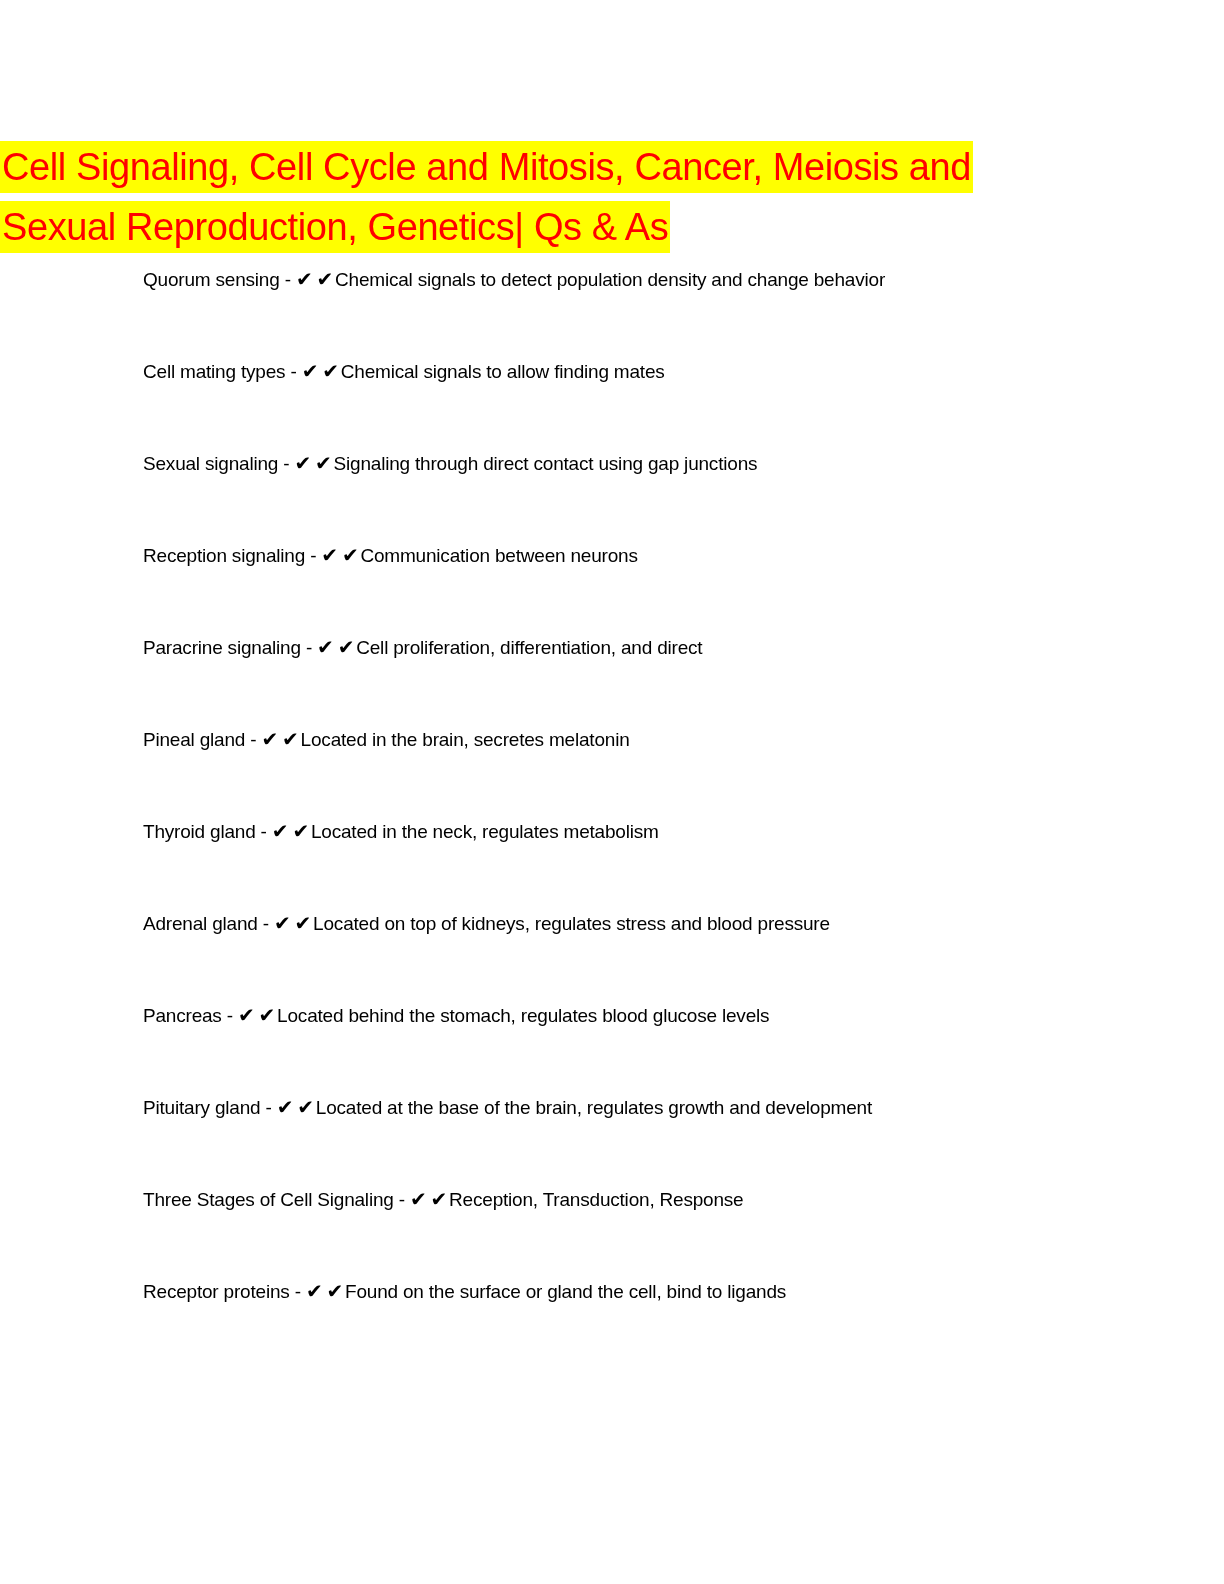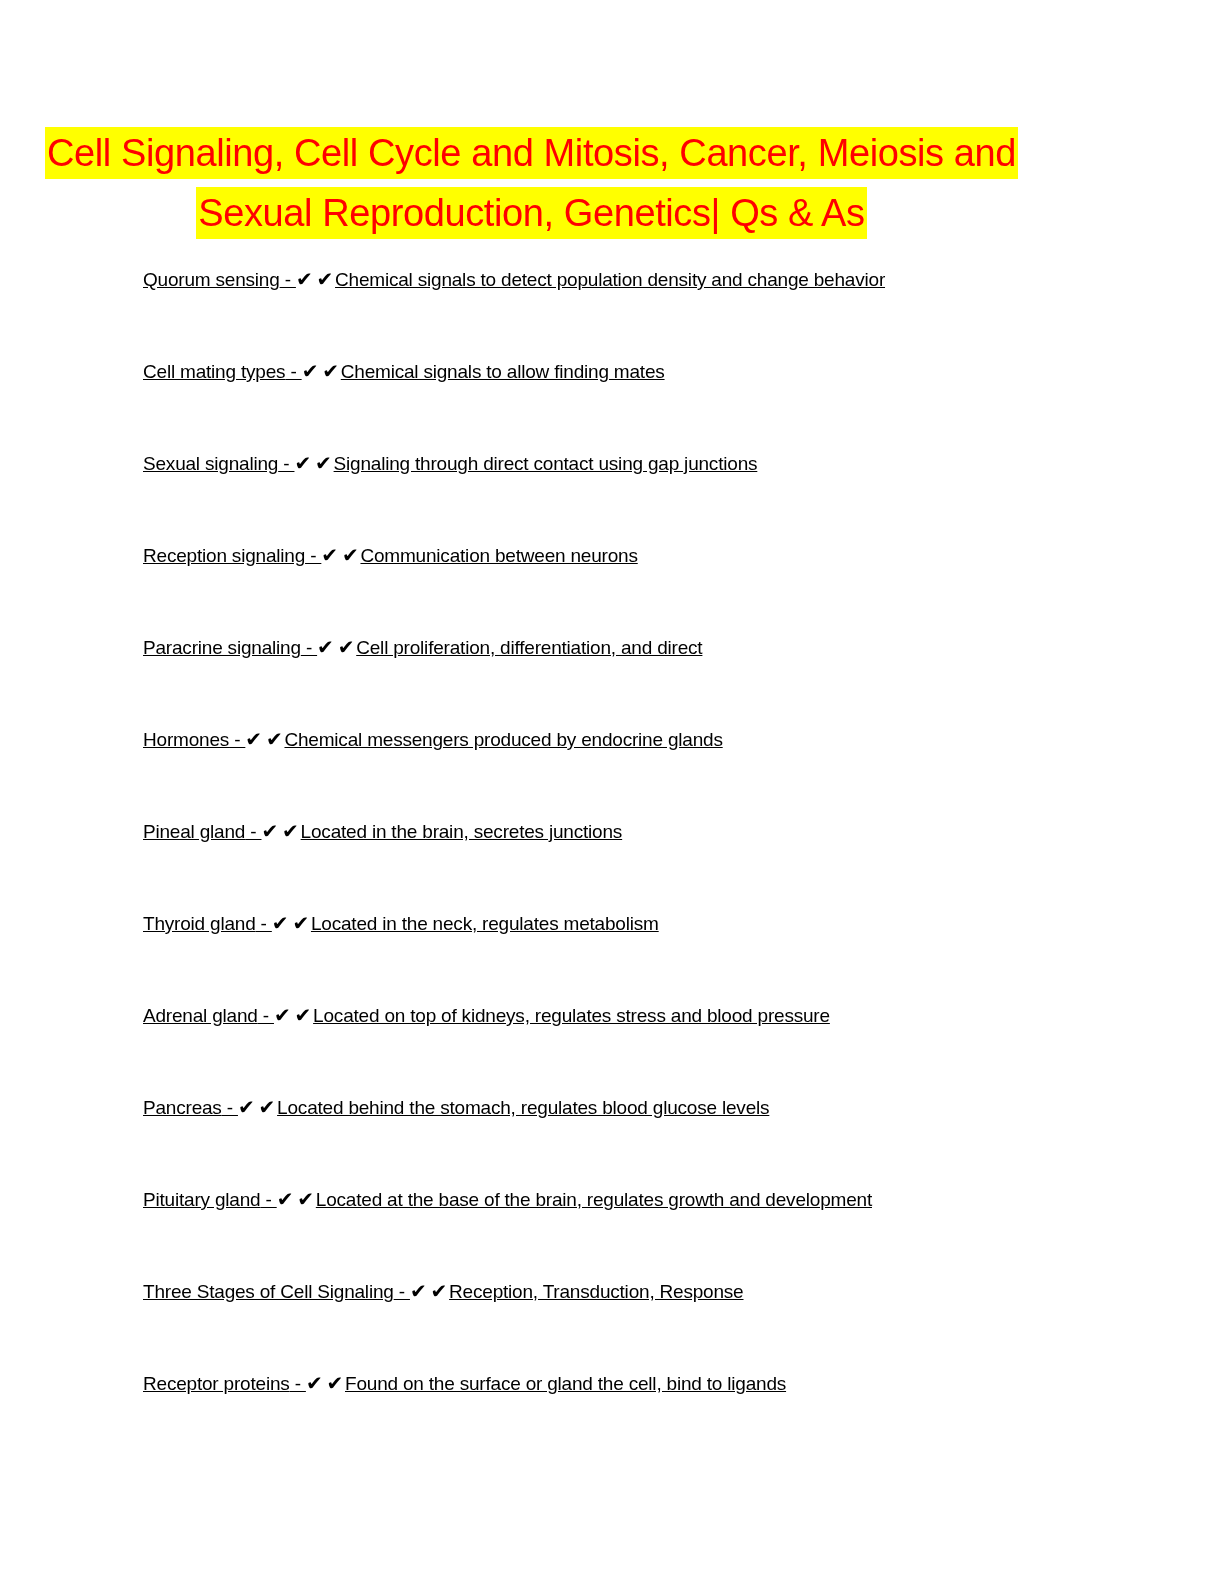--- a/index.html
+++ b/index.html
@@ -15,24 +15,23 @@
       font-family: "Liberation Sans", "DejaVu Sans", sans-serif;
       color: #000000;
     }
     .page {
       position: absolute;
       left: 0; top: 0;
       width: 1224px; height: 1584px;
     }
     .title-block {
       position: absolute;
-      top: 127px;
+      top: 141px;
       left: 0;
       width: 1063px;
-      text-align: center;
       line-height: 52px;
     }
     .title-line {
       display: inline-block;
       background: #ffff00;
       color: #ff0000;
       font-size: 38px;
       padding: 0 2px;
       letter-spacing: -0.4px;
       white-space: nowrap;
@@ -42,21 +41,20 @@
       left: 143px;
       top: 265px;
       width: 960px;
     }
     .qa-item {
       height: 92px;
       font-size: 19px;
       line-height: 28px;
       white-space: nowrap;
       letter-spacing: -0.2px;
-      text-decoration: underline;
     }
     .check-icon {
       display: inline-block;
       font-size: 20px;
       line-height: 28px;
       margin-right: 4px;
       font-family: "DejaVu Sans", sans-serif;
       font-weight: bold;
     }
     .check-icon.last { margin-right: 2px; }
@@ -74,23 +72,22 @@
     <div class="qa-item"><span>Quorum sensing</span><span> - </span><span class="check-icon">✔</span><span class="check-icon last">✔</span><span>Chemical signals to detect population density and change behavior</span></div>
 
     <div class="qa-item"><span>Cell mating types</span><span> - </span><span class="check-icon">✔</span><span class="check-icon last">✔</span><span>Chemical signals to allow finding mates</span></div>
 
     <div class="qa-item"><span>Sexual signaling</span><span> - </span><span class="check-icon">✔</span><span class="check-icon last">✔</span><span>Signaling through direct contact using gap junctions</span></div>
 
     <div class="qa-item"><span>Reception signaling</span><span> - </span><span class="check-icon">✔</span><span class="check-icon last">✔</span><span>Communication between neurons</span></div>
 
     <div class="qa-item"><span>Paracrine signaling</span><span> - </span><span class="check-icon">✔</span><span class="check-icon last">✔</span><span>Cell proliferation, differentiation, and direct</span></div>
 
-    <div class="qa-item"><span>Hormones</span><span> - </span><span class="check-icon">✔</span><span class="check-icon last">✔</span><span>Chemical messengers produced by endocrine glands</span></div>
 
-    <div class="qa-item"><span>Pineal gland</span><span> - </span><span class="check-icon">✔</span><span class="check-icon last">✔</span><span>Located in the brain, secretes junctions</span></div>
+    <div class="qa-item"><span>Pineal gland</span><span> - </span><span class="check-icon">✔</span><span class="check-icon last">✔</span><span>Located in the brain, secretes melatonin</span></div>
 
     <div class="qa-item"><span>Thyroid gland</span><span> - </span><span class="check-icon">✔</span><span class="check-icon last">✔</span><span>Located in the neck, regulates metabolism</span></div>
 
     <div class="qa-item"><span>Adrenal gland</span><span> - </span><span class="check-icon">✔</span><span class="check-icon last">✔</span><span>Located on top of kidneys, regulates stress and blood pressure</span></div>
 
     <div class="qa-item"><span>Pancreas</span><span> - </span><span class="check-icon">✔</span><span class="check-icon last">✔</span><span>Located behind the stomach, regulates blood glucose levels</span></div>
 
     <div class="qa-item"><span>Pituitary gland</span><span> - </span><span class="check-icon">✔</span><span class="check-icon last">✔</span><span>Located at the base of the brain, regulates growth and development</span></div>
 
     <div class="qa-item"><span>Three Stages of Cell Signaling</span><span> - </span><span class="check-icon">✔</span><span class="check-icon last">✔</span><span>Reception, Transduction, Response</span></div>

